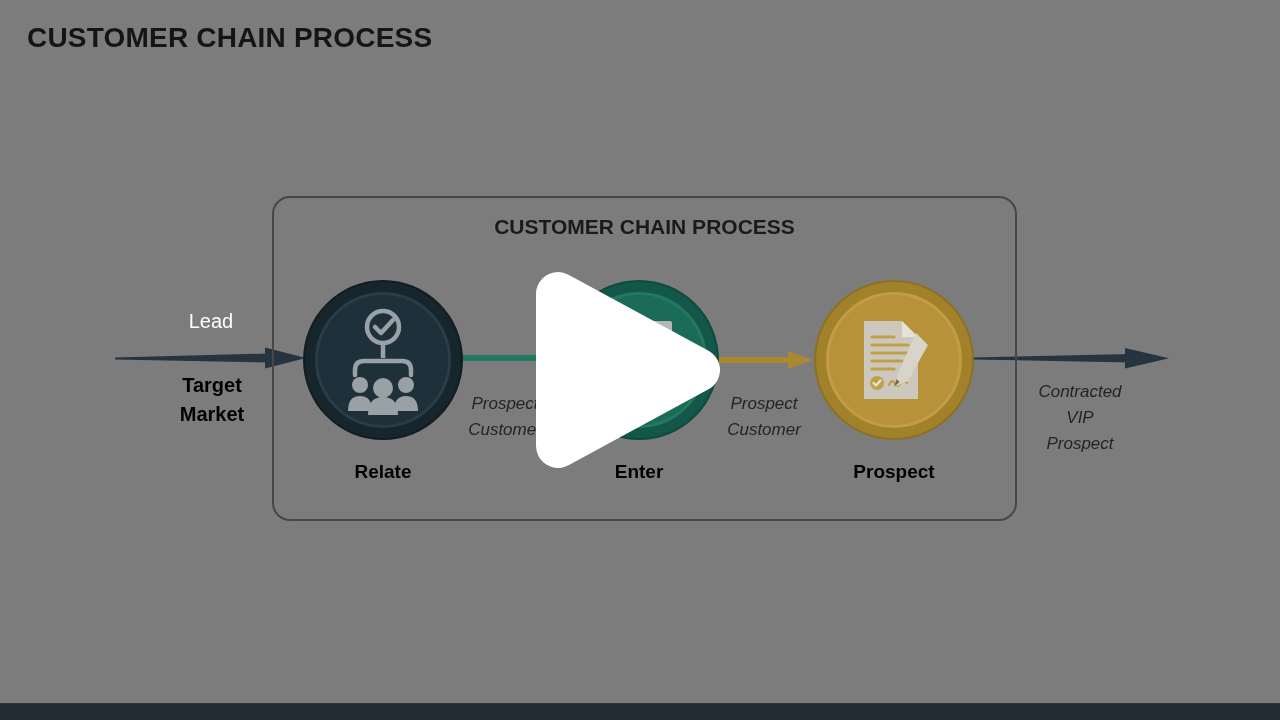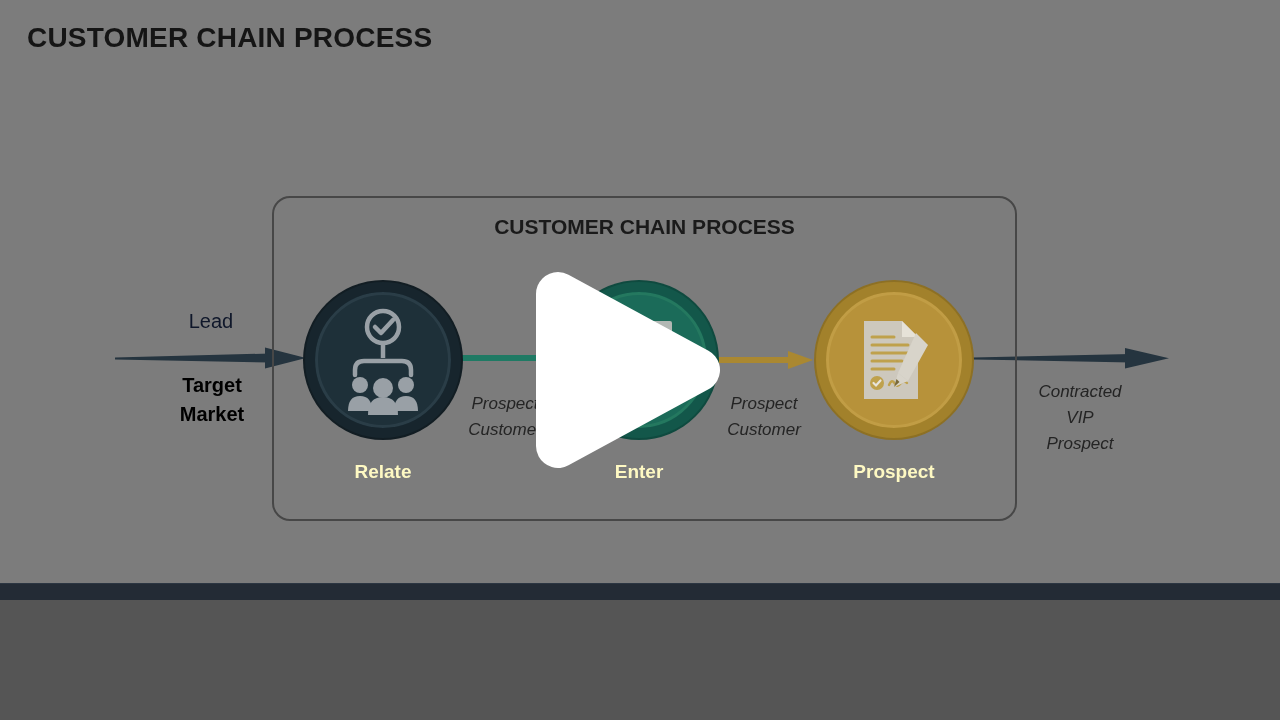--- a/index.html
+++ b/index.html
@@ -1,17 +1,17 @@
 <!DOCTYPE html>
 <html><head>
 <meta charset="utf-8">
 <style>
   html,body{margin:0;padding:0;background:#555;}
   #stage{
-    position:relative;width:1280px;height:600px;overflow:hidden;
+    position:relative;width:1280px;height:720px;overflow:hidden;
     background:#7c7c7c;
     font-family:"Liberation Sans", sans-serif;
     color:#1c1c1c;
   }
   
   .slide-title{
     position:absolute;left:27px;top:22px;
     font-size:28px;font-weight:bold;color:#151515;letter-spacing:.2px;
   }
   .slide-subtitle{
@@ -40,28 +40,28 @@
   .node-sell{
     left:561px;background:#1b6b59;border:10px solid #13574a;
     box-shadow:inset 0 0 0 3px #24785f, 0 0 0 2px #0f4a3f;
   }
   .node-contract{
     left:816px;background:#b7923a;border:10px solid #a2812b;
     box-shadow:inset 0 0 0 3px #c19d45, 0 0 0 2px #8d7024;
   }
   .node-label{
     position:absolute;top:461px;width:120px;text-align:center;
-    font-size:19px;font-weight:bold;color:#fef9c3;
+    font-size:19px;font-weight:bold;color:#000000;
   }
   .label-relate{left:323px;}
   .label-sell{left:579px;}
   .label-contract{left:834px;}
   
   .flow-text{position:absolute;text-align:center;line-height:26px;}
-  .lead-label{left:161px;top:308px;width:100px;font-size:20px;color:#0f172a;}
+  .lead-label{left:161px;top:308px;width:100px;font-size:20px;color:#ffffff;}
   .target-market{left:162px;top:371px;width:100px;font-size:20px;font-weight:bold;color:#000000;line-height:29px;}
   .transition-label{font-style:italic;font-size:17px;color:#242424;}
   .prospect{left:455px;top:391px;width:100px;}
   .proposed{left:714px;top:391px;width:100px;}
   .output-label{left:1034px;top:379px;width:92px;font-style:italic;font-size:17px;color:#242424;}
   
   .conn{position:absolute;}
   
   .sell-fragment{
     position:absolute;left:651px;top:321px;width:21px;height:21px;

